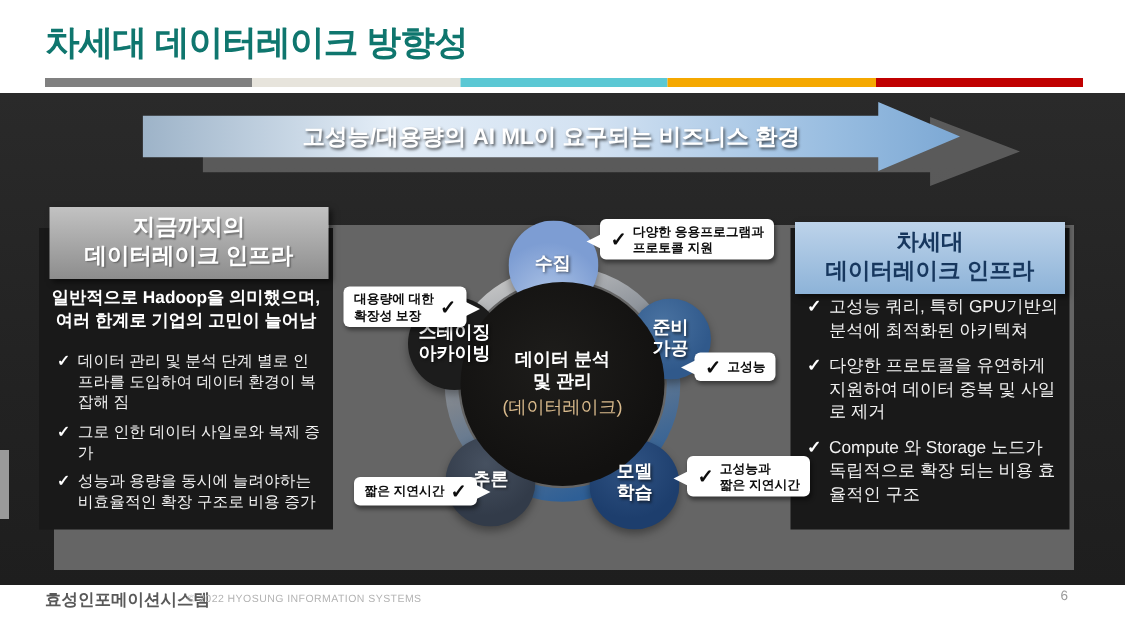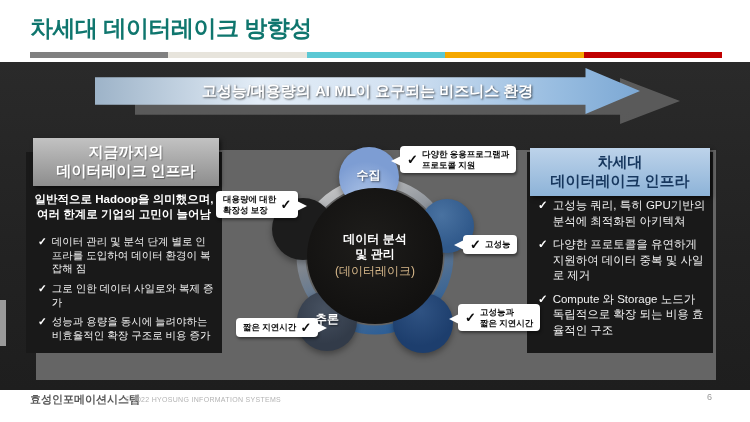--- a/index.html
+++ b/index.html
@@ -74,21 +74,21 @@
     display:flex; align-items:center; gap:4px; padding:3px 7px; color:#0d0d0d; }
   .callout .c-text { font-size:8.5px; font-weight:bold; line-height:1.25; white-space:pre-line; }
   .callout .c-chk { font-size:13px; font-weight:bold; line-height:1; }
   .callout::after { content:""; position:absolute; width:0; height:0; border-top:5px solid transparent; border-bottom:5px solid transparent; }
   .callout.pt-left::after  { left:-9px;  top:55%; transform:translateY(-50%); border-right:10px solid #ffffff; }
   .callout.pt-right::after { right:-9px; top:55%; transform:translateY(-50%); border-left:10px solid #ffffff; }
   .c1 { left:400px; top:146px; }
   .c2 { left:463px; top:235px; }
   .c3 { left:458px; top:304px; }
   .c4 { left:236px; top:318px; }
-  .c5 { left:216px; top:191px; }
+  .c5 { left:229px; top:191px; }
 
   
   .footer-company { position:absolute; left:30px; top:392px; font-size:11px; font-weight:bold; color:#595959; }
   .footer-copy { position:absolute; left:125px; top:396px; font-size:7px; color:#b3b3b3; letter-spacing:0.3px; }
   .page-num { position:absolute; left:707px; top:392px; font-size:9px; color:#999999; }
 </style>
 </head>
 <body>
 
 <div class="slide">
@@ -167,21 +167,27 @@
   <div class="node n-infer" style="background-color: rgb(50, 59, 73);"></div>
   <div class="node n-staging" style="background-color: rgb(28, 28, 28);"></div>
 
   <div class="center-circle">
     <div class="center-title pre">데이터 분석
 및 관리</div>
     <div class="center-sub">(데이터레이크)</div>
   </div>
 
   <div class="node-label pre l-collect">수집</div>
+  <div class="node-label pre l-prepare">준비
+가공</div>
+  <div class="node-label pre l-train">모델
+학습</div>
   <div class="node-label pre l-infer">추론</div>
+  <div class="node-label pre l-staging">스테이징
+아카이빙</div>
 
   <div class="callout pt-left c1">
     <span class="c-chk">✓</span>
     <span class="c-text">다양한 응용프로그램과
 프로토콜 지원</span>
   </div>
   <div class="callout pt-left c2">
     <span class="c-chk">✓</span>
     <span class="c-text">고성능</span>
   </div>

